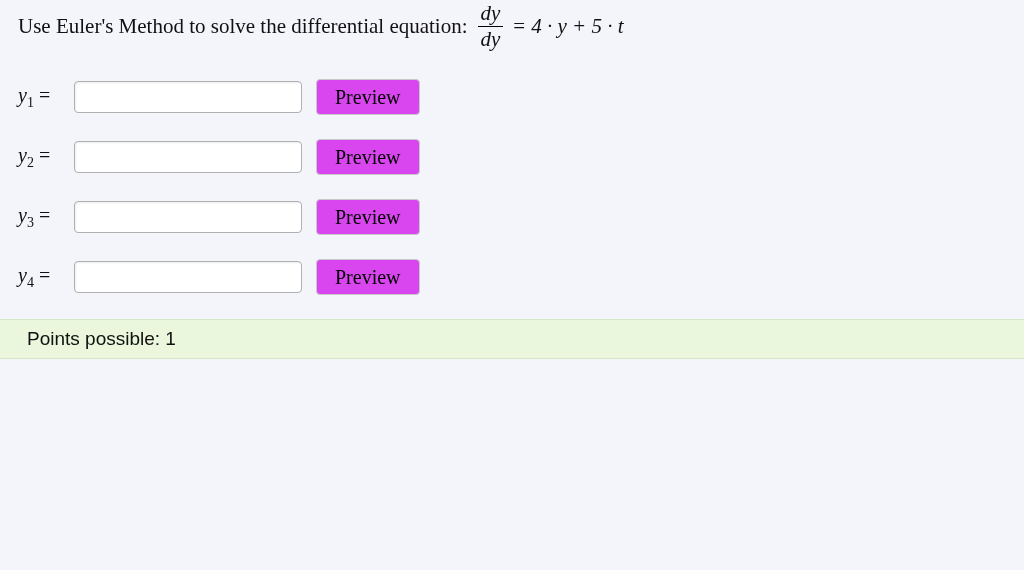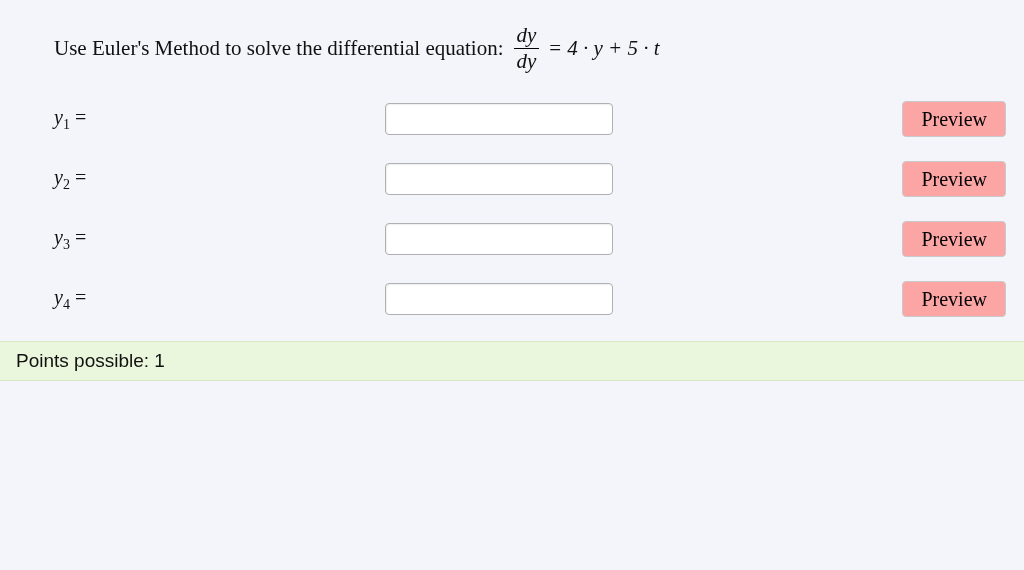--- a/index.html
+++ b/index.html
@@ -6,22 +6,21 @@
     body {
       font-family: Georgia, 'Times New Roman', serif;
       font-size: 20px;
       background: #f4f4fb;
       color: #111;
       width: 1024px;
       height: 570px;
       overflow: hidden;
     }
     .question-body {
-      padding: 24px 18px 0 18px;
-      margin-left: 36px;
+      padding: 2px 18px 0 18px;
     }
     .line1 {
       display: flex;
       align-items: center;
       gap: 6px;
       margin-bottom: 28px;
       font-size: 21px;
     }
     .frac {
       display: inline-flex;
@@ -36,21 +35,20 @@
     .frac .den { border-top: 1.3px solid #000; padding: 1px 3px 0 3px; }
     .mvar { font-style: italic; }
     .sub { font-size: 0.7em; vertical-align: sub; font-style: normal; }
     .line2, .line3 { font-size: 21px; margin-bottom: 26px; }
 
     .answer-row {
       display: flex;
       align-items: center;
       gap: 14px;
       margin-bottom: 24px;
-      justify-content: space-between;
     }
     .answer-label {
       font-style: italic;
       font-size: 20px;
       min-width: 42px;
     }
     .answer-input {
       width: 228px;
       height: 32px;
       border: 1px solid #b0b0b0;
@@ -58,31 +56,31 @@
       background: #fff;
       box-shadow: inset 1px 1px 2px rgba(0,0,0,0.07);
       padding: 2px 6px;
       font-size: 16px;
     }
     .preview-btn {
       height: 36px;
       padding: 0 18px;
       border: 1px solid #c9c9c9;
       border-radius: 4px;
-      background: #fca5a5;
+      background: #d946ef;
       font-family: Georgia, 'Times New Roman', serif;
       font-size: 20px;
       cursor: pointer;
     }
 
     .footer {
       background: #ebf7dc;
       border-top: 1px solid #d6e7c3;
       border-bottom: 1px solid #d6e7c3;
-      padding: 6px 10px 6px 16px;
+      padding: 6px 10px 6px 27px;
       font-family: Verdana, Arial, sans-serif;
       font-size: 19px;
       line-height: 1.35;
     }
   </style>
 </head>
 <body>
 
 <div class="question-body">
 

